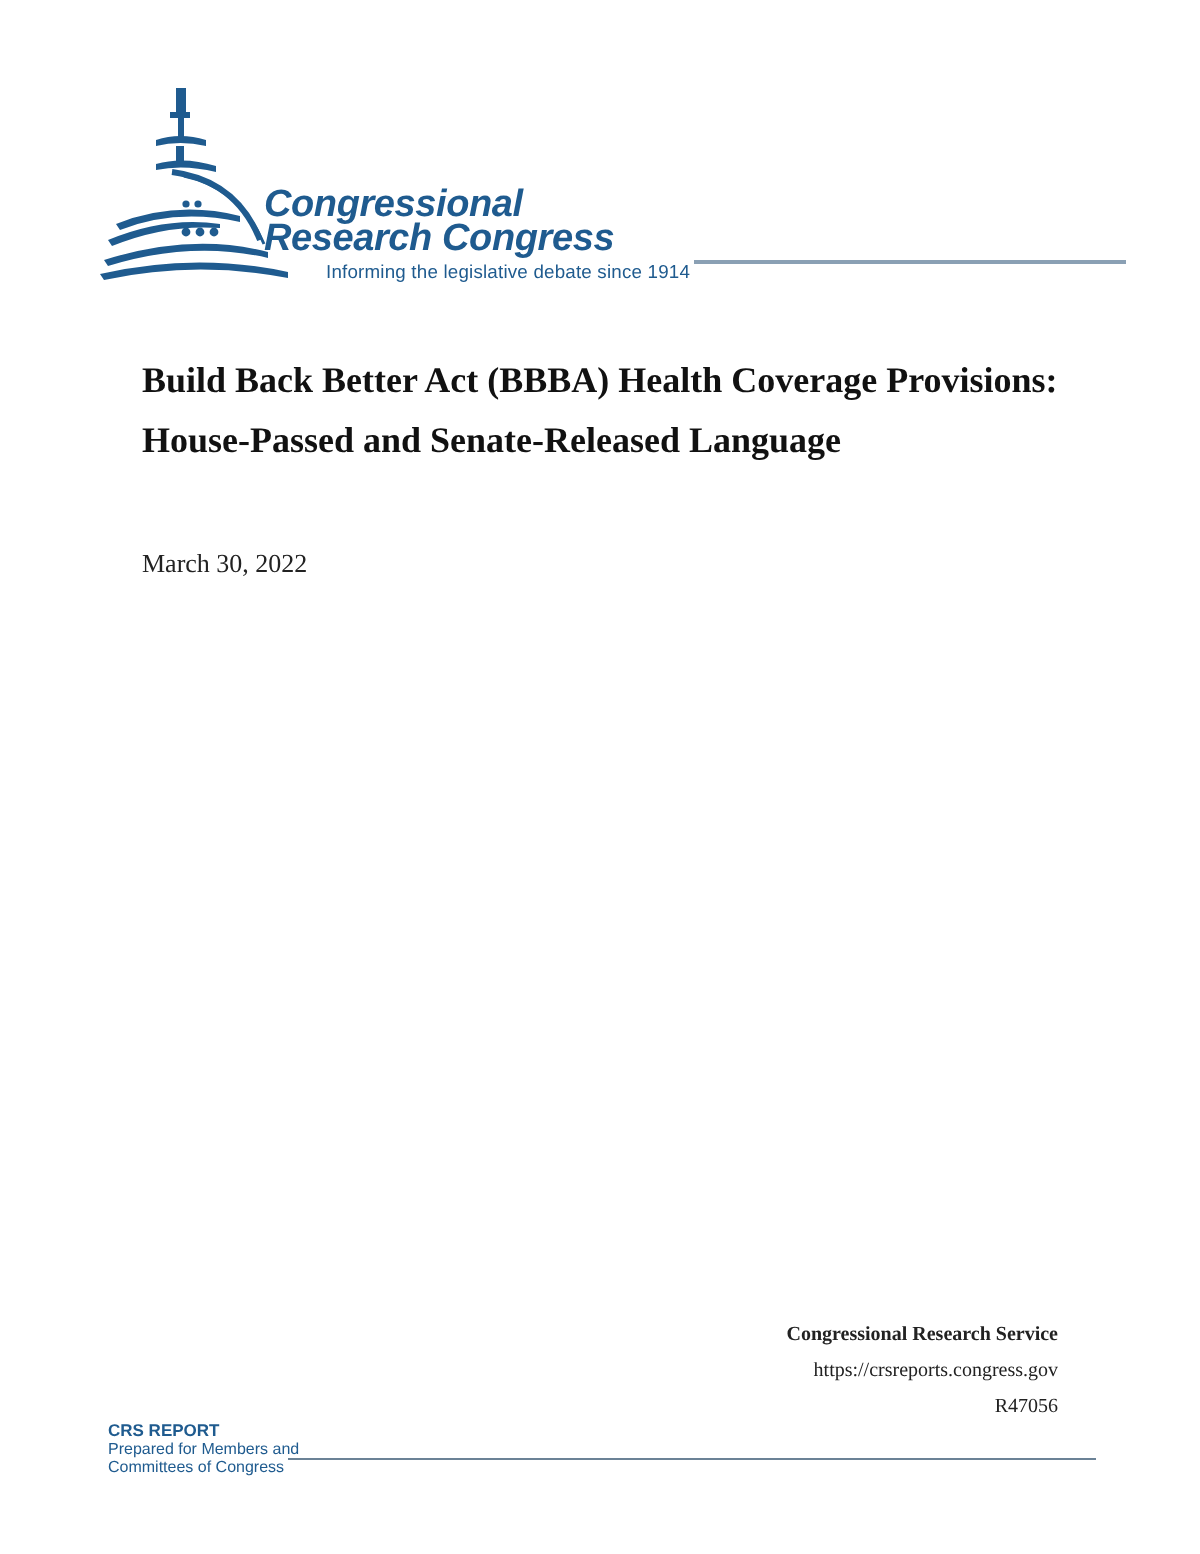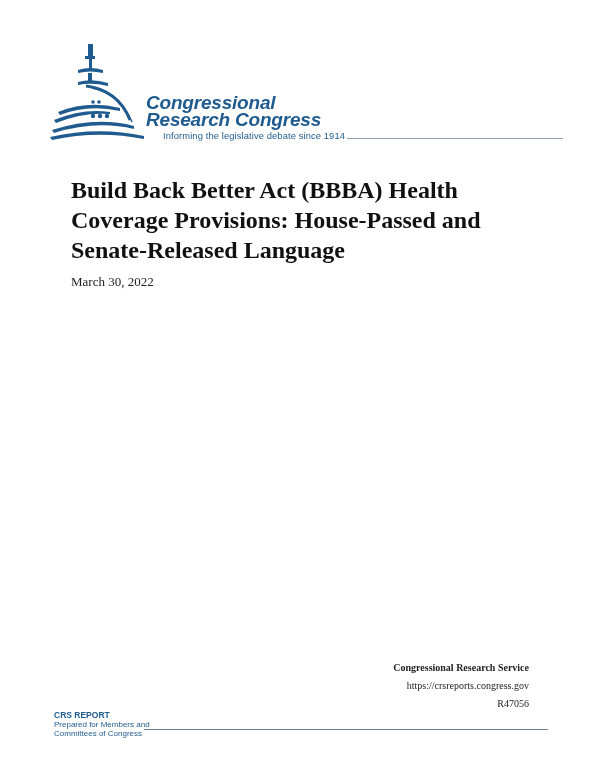--- a/index.html
+++ b/index.html
@@ -1,23 +1,23 @@
 <!DOCTYPE html>
 <html><head>
   <meta charset="utf-8">
   <style>
     html, body { margin: 0; padding: 0; background: #ffffff; }
     body { width: 600px; height: 777px; position: relative; overflow: hidden; font-family: "Liberation Serif", serif; color: #111; }
     .logo { position: absolute; left: 48px; top: 42px; width: 500px; height: 100px; }
     .logo svg.dome { position: absolute; left: 0; top: 0; }
-    .brand { position: absolute; left: 98px; top: 52px; font-family: "Liberation Sans", sans-serif; font-style: italic; font-weight: bold; color: #1f5b8f; font-size: 19px; line-height: 17px; letter-spacing: -0.2px; }
-    .tagline-row { position: absolute; left: 100px; top: 88px; width: 400px; display: flex; align-items: flex-end; padding-left: 15px; }
+    .brand { position: absolute; left: 84px; top: 52px; font-family: "Liberation Sans", sans-serif; font-style: italic; font-weight: bold; color: #1f5b8f; font-size: 19px; line-height: 17px; letter-spacing: -0.2px; }
+    .tagline-row { position: absolute; left: 100px; top: 88px; width: 400px; display: flex; align-items: flex-start; padding-left: 15px; }
     .tagline { font-family: "Liberation Sans", sans-serif; font-size: 9.4px; color: #1f5b8f; white-space: nowrap; letter-spacing: 0.1px; }
     .tagline-rule { flex: 1; height: 1.5px; background: #8aa0b4; margin-left: 2px; margin-bottom: 2px; }
-    .title { position: absolute; left: 71px; top: 175px; width: 470px; font-family: "Liberation Serif", serif; font-weight: bold; font-size: 24px; line-height: 30px; color: #111; margin: 0; }
+    .title { position: absolute; left: 71px; top: 175px; width: 470px; font-family: "Liberation Serif", serif; font-weight: bold; font-size: 18px; line-height: 30px; color: #111; margin: 0; }
     .date { position: absolute; left: 71px; top: 274px; font-size: 13px; color: #222; }
     .publisher { position: absolute; right: 71px; top: 659px; text-align: right; font-size: 10px; line-height: 18px; color: #222; }
     .publisher .org { font-weight: bold; }
     .footer { position: absolute; left: 54px; top: 711px; width: 494px; font-family: "Liberation Sans", sans-serif; color: #1f5b8f; font-size: 8px; line-height: 9px; }
     .footer .crs { font-weight: bold; font-size: 8.5px; }
     .footer-last { display: flex; align-items: flex-start; }
     .footer-rule { flex: 1; height: 1px; background: #6b8296; margin-left: 2px; margin-bottom: 2px; }
   </style>
 </head>
 <body>

